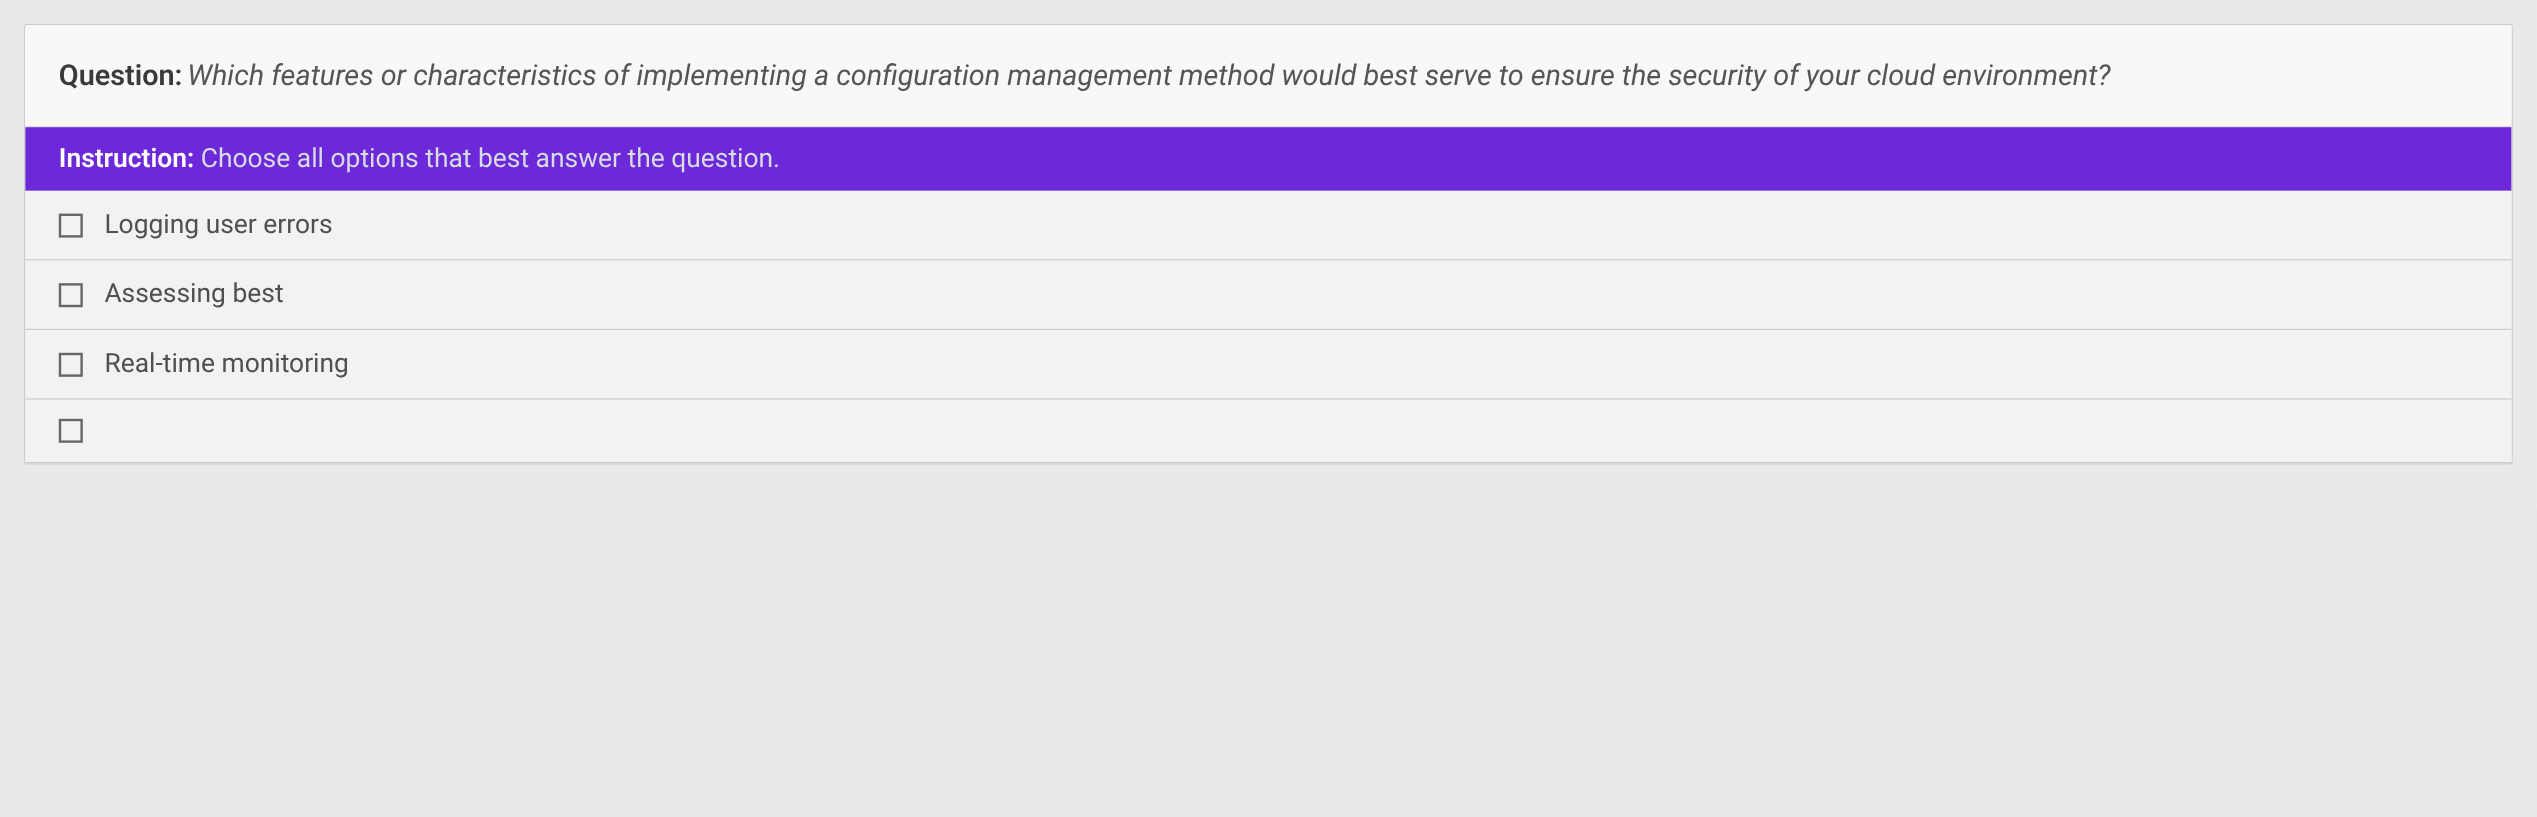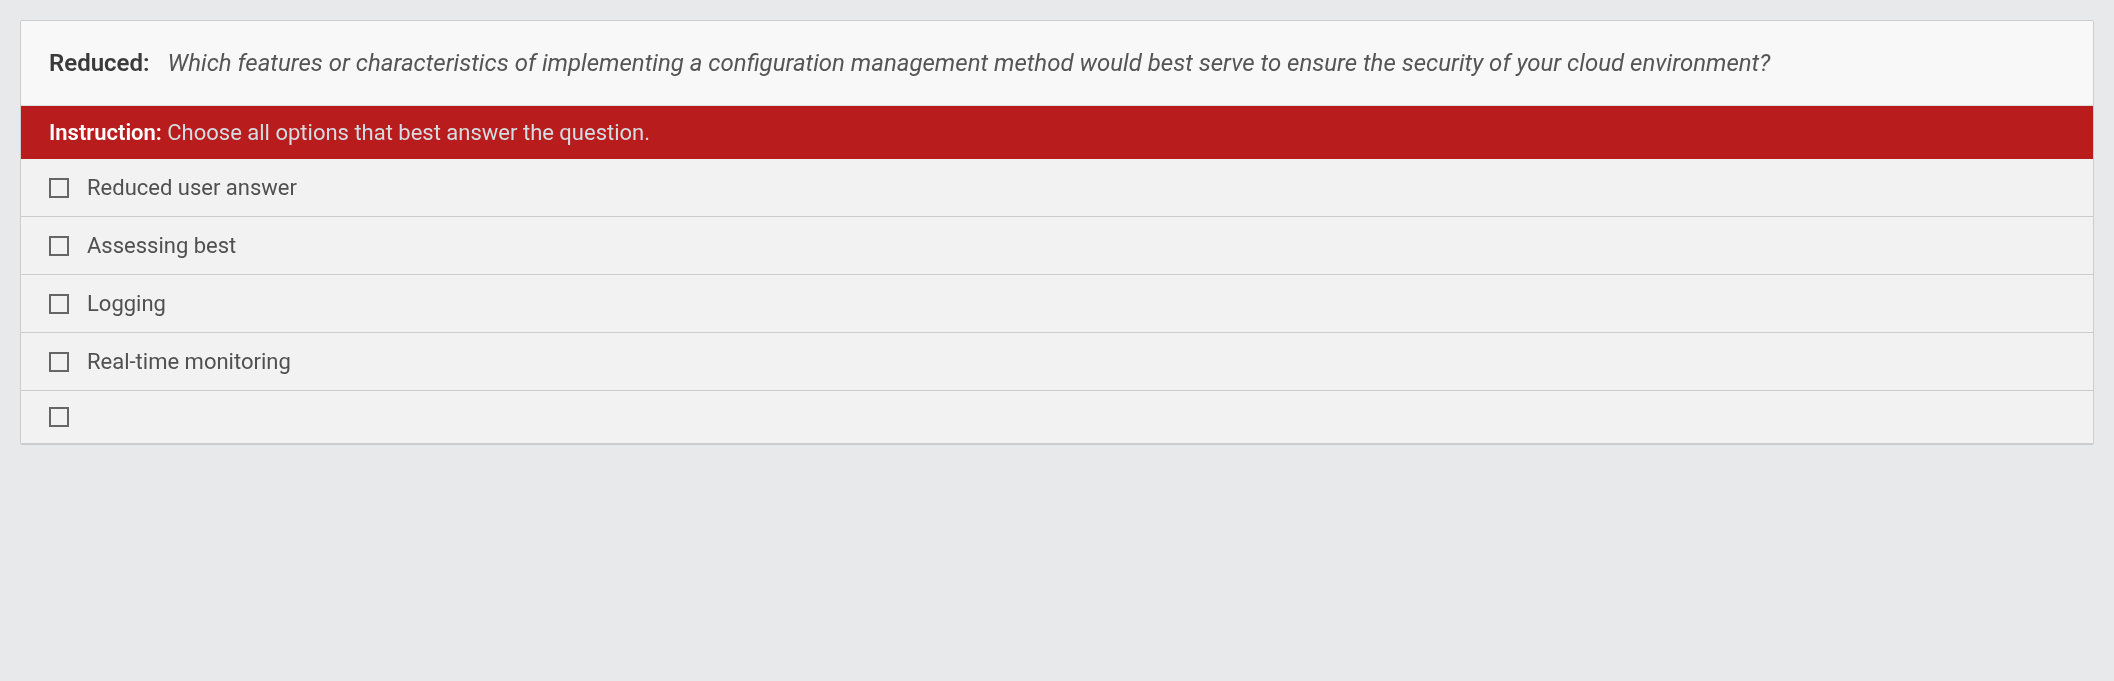--- a/index.html
+++ b/index.html
@@ -26,24 +26,23 @@
     .question-label {
       font-weight: 600;
       color: #3a3a3a;
       font-size: 24px;
     }
     .question-text {
       font-style: italic;
       color: #555;
       font-size: 24px;
       line-height: 1.5;
-      margin-left: 14px;
     }
     .instruction-bar {
-      background: #b91c1c;
+      background: #6d28d9;
       color: #e8ecef;
       padding: 14px 28px;
       font-size: 22px;
     }
     .instruction-label {
       font-weight: 600;
       color: #ffffff;
     }
     .instruction-text {
       color: #d5dce2;
@@ -73,45 +72,41 @@
       color: #505050;
       font-size: 22px;
     }
   </style>
 </head>
 <body>
 
 <div class="question-card">
 
   <div class="question-section">
-    <span class="question-label">Reduced:</span>
+    <span class="question-label">Question:</span>
     <span class="question-text">Which features or characteristics of implementing a configuration management method would best serve to ensure the security of your cloud environment?</span>
   </div>
 
   <div class="instruction-bar">
     <span class="instruction-label">Instruction:</span>
     <span class="instruction-text">Choose all options that best answer the question.</span>
   </div>
 
   <div class="options-list">
 
     <div class="option-row">
       <span class="checkbox"></span>
-      <span class="option-label">Reduced user answer</span>
+      <span class="option-label">Logging user errors</span>
     </div>
 
     <div class="option-row">
       <span class="checkbox"></span>
       <span class="option-label">Assessing best</span>
     </div>
 
-    <div class="option-row">
-      <span class="checkbox"></span>
-      <span class="option-label">Logging</span>
-    </div>
 
     <div class="option-row">
       <span class="checkbox"></span>
       <span class="option-label">Real-time monitoring</span>
     </div>
 
     <div class="option-row">
       <span class="checkbox"></span>
     </div>
 

